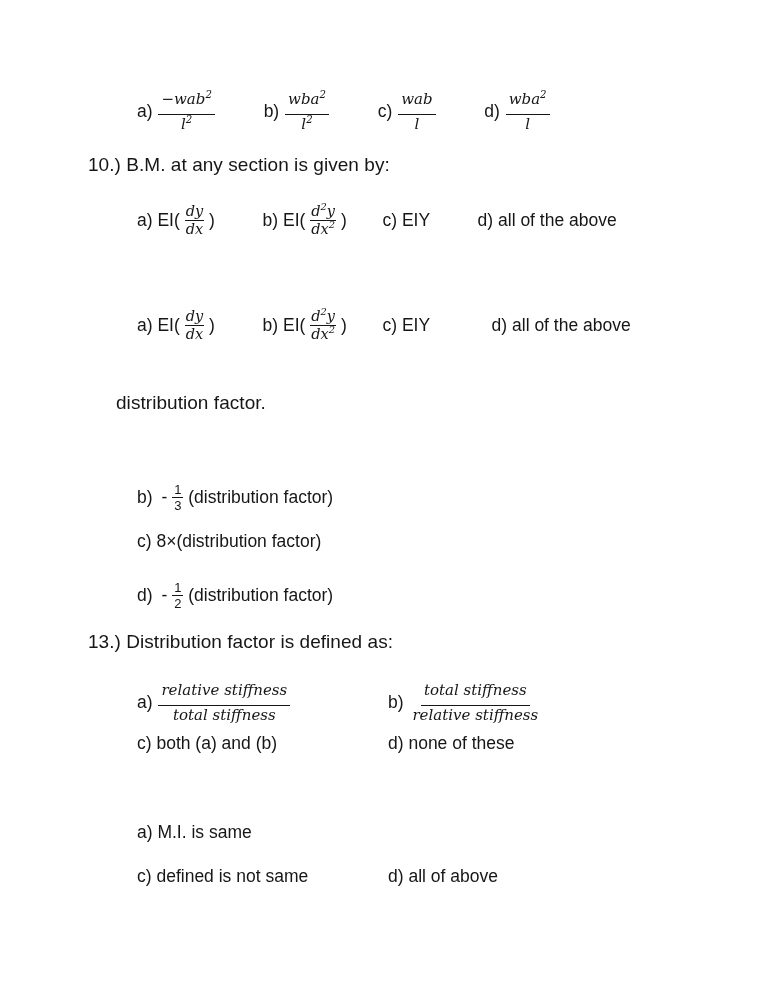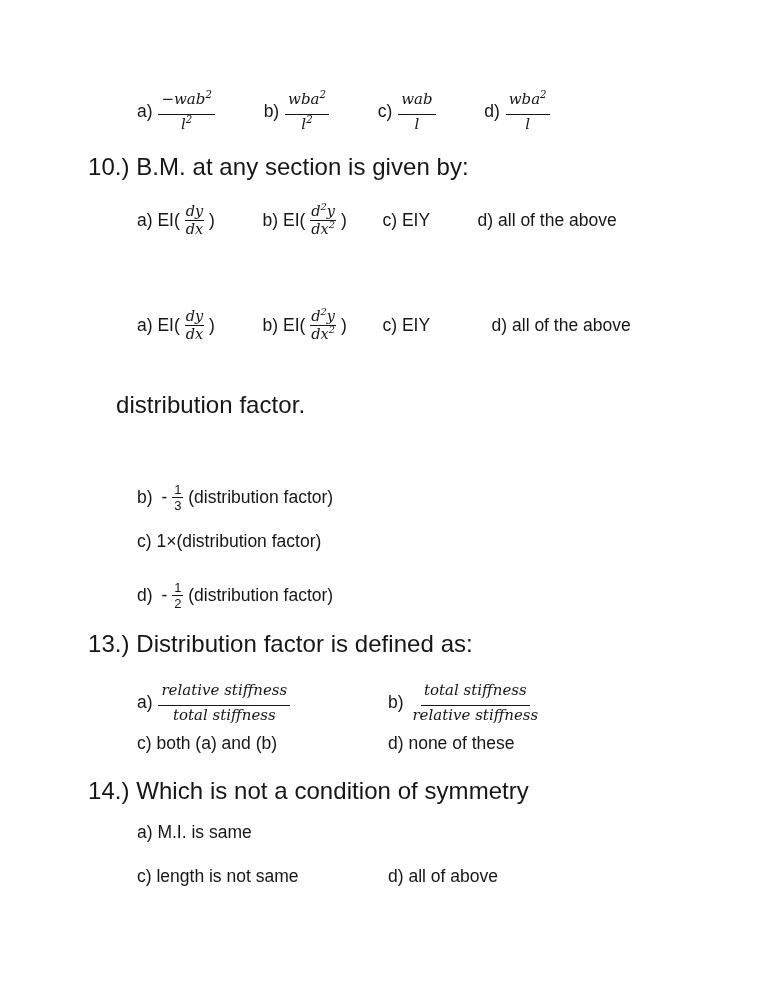--- a/index.html
+++ b/index.html
@@ -24,21 +24,21 @@
   
   .row {
     position: absolute;
     font-size: 17.5px;
     line-height: 1.0;
     white-space: nowrap;
     color: #161616;
   }
   .qtext {
     left: 88px;
-    font-size: 24px;
+    font-size: 19px;
     letter-spacing: 0.05px;
   }
   .opt {
     left: 137px;
   }
   .optcol2 {
     left: 388px;
   }
 
   
@@ -203,21 +203,21 @@
   <div class="row opt" style="top:484px;">
     <span class="lbl">b)</span>
     <span class="lbl" style="margin-left:4px;">-</span>
     <span class="nfrac">
       <span class="num">1</span>
       <span class="den">3</span>
     </span>
     <span class="lbl">(distribution factor)</span>
   </div>
 
-  <div class="row opt" style="top:533px;">c) 1×(distribution factor)</div>
+  <div class="row opt" style="top:533px;">c) 8×(distribution factor)</div>
 
   <div class="row opt" style="top:582px;">
     <span class="lbl">d)</span>
     <span class="lbl" style="margin-left:4px;">-</span>
     <span class="nfrac">
       <span class="num">1</span>
       <span class="den">2</span>
     </span>
     <span class="lbl">(distribution factor)</span>
   </div>
@@ -236,20 +236,19 @@
     <span class="lbl">b)</span>
     <span class="frac">
       <span class="num">total stiffness</span>
       <span class="den">relative stiffness</span>
     </span>
   </div>
 
   <div class="row opt" style="top:735px;">c) both (a) and (b)</div>
   <div class="row optcol2" style="top:735px;">d) none of these</div>
 
-  <div class="row qtext" style="top:779px;">14.) Which is not a condition of symmetry</div>
 
   <div class="row opt" style="top:824px;">a) M.I. is same</div>
 
-  <div class="row opt" style="top:868px;">c) length is not same</div>
+  <div class="row opt" style="top:868px;">c) defined is not same</div>
   <div class="row optcol2" style="top:868px;">d) all of above</div>
 
 </div>
 
 </body></html>

